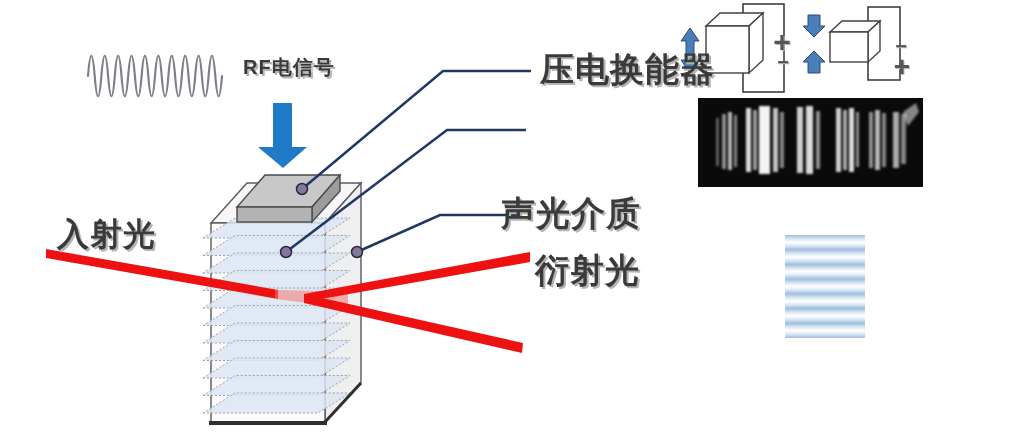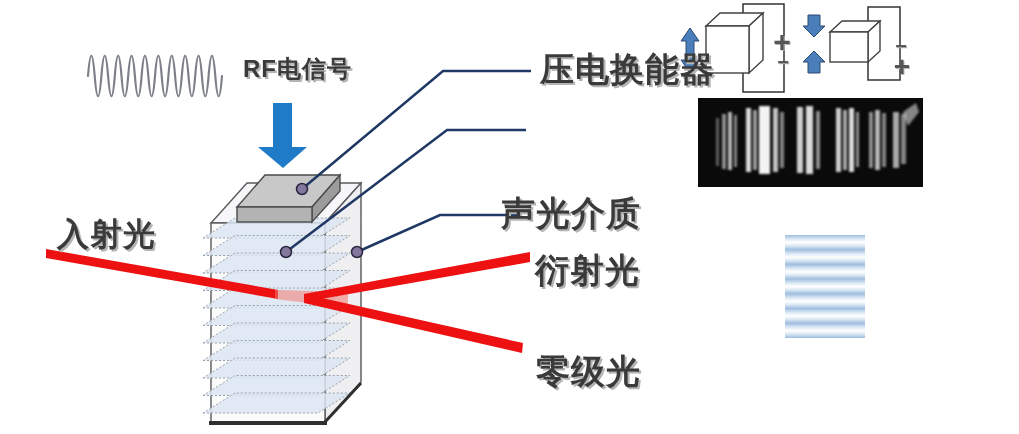--- a/index.html
+++ b/index.html
@@ -5,21 +5,21 @@
   html,body{margin:0;padding:0;background:#ffffff;}
   .stage{
     position:relative;width:1019px;height:434px;overflow:hidden;background:#ffffff;
     font-family:"Liberation Sans","DejaVu Sans",sans-serif;
   }
   .stage svg{position:absolute;left:0;top:0;}
   .lbl{
     position:absolute;font-weight:700;color:#3a3a3a;white-space:nowrap;
     text-shadow:2px 2px 0 #b4b4b4;letter-spacing:1px;line-height:1;
   }
-  .lbl-rf{left:243px;top:57px;font-size:24px;}
+  .lbl-rf{left:243px;top:57px;font-size:20px;}
   .lbl-incident{left:57px;top:218px;font-size:32px;}
   .lbl-callout{font-size:34px;font-family:Liberation Mono, monospace;}
   .lbl-transducer{left:540px;top:55px;}
   .lbl-ultrasound{left:540px;top:116px;}
   .lbl-medium{left:501px;top:199px;}
   .lbl-diffracted{left:535px;top:256px;}
   .lbl-zero{left:536px;top:357px;}
   .caption{
     position:absolute;left:666px;top:200px;font-size:20px;font-weight:700;color:#4a4a4a;
     text-shadow:1.5px 1.5px 0 #bdbdbd;white-space:nowrap;letter-spacing:0.5px;
@@ -142,21 +142,20 @@
       </g>
     </g>
   </svg>
 
   <div class="lbl lbl-rf">RF电信号</div>
   <div class="lbl lbl-incident">入射光</div>
 
   <div class="lbl lbl-callout lbl-transducer">压电换能器</div>
   <div class="lbl lbl-callout lbl-medium">声光介质</div>
   <div class="lbl lbl-callout lbl-diffracted">衍射光</div>
-  <div class="lbl lbl-callout lbl-zero">零级光</div>
 
   <div class="sign" style="left:782px;top:42px;font-size:30px;">+</div>
   <div class="sign" style="left:783px;top:62px;font-size:20px;">−</div>
   <div class="sign" style="left:901px;top:46px;font-size:20px;">−</div>
   <div class="sign" style="left:902px;top:67px;font-size:28px;">+</div>
 
 
   <div class="grating"></div>
 
 </div>

